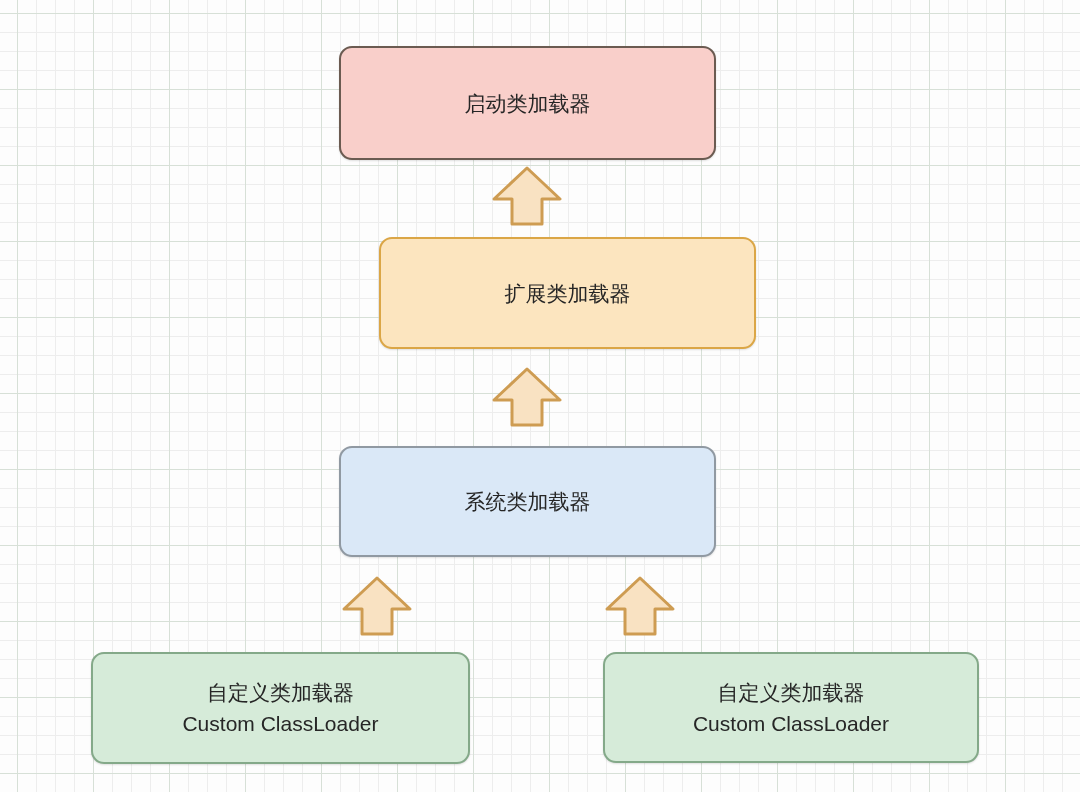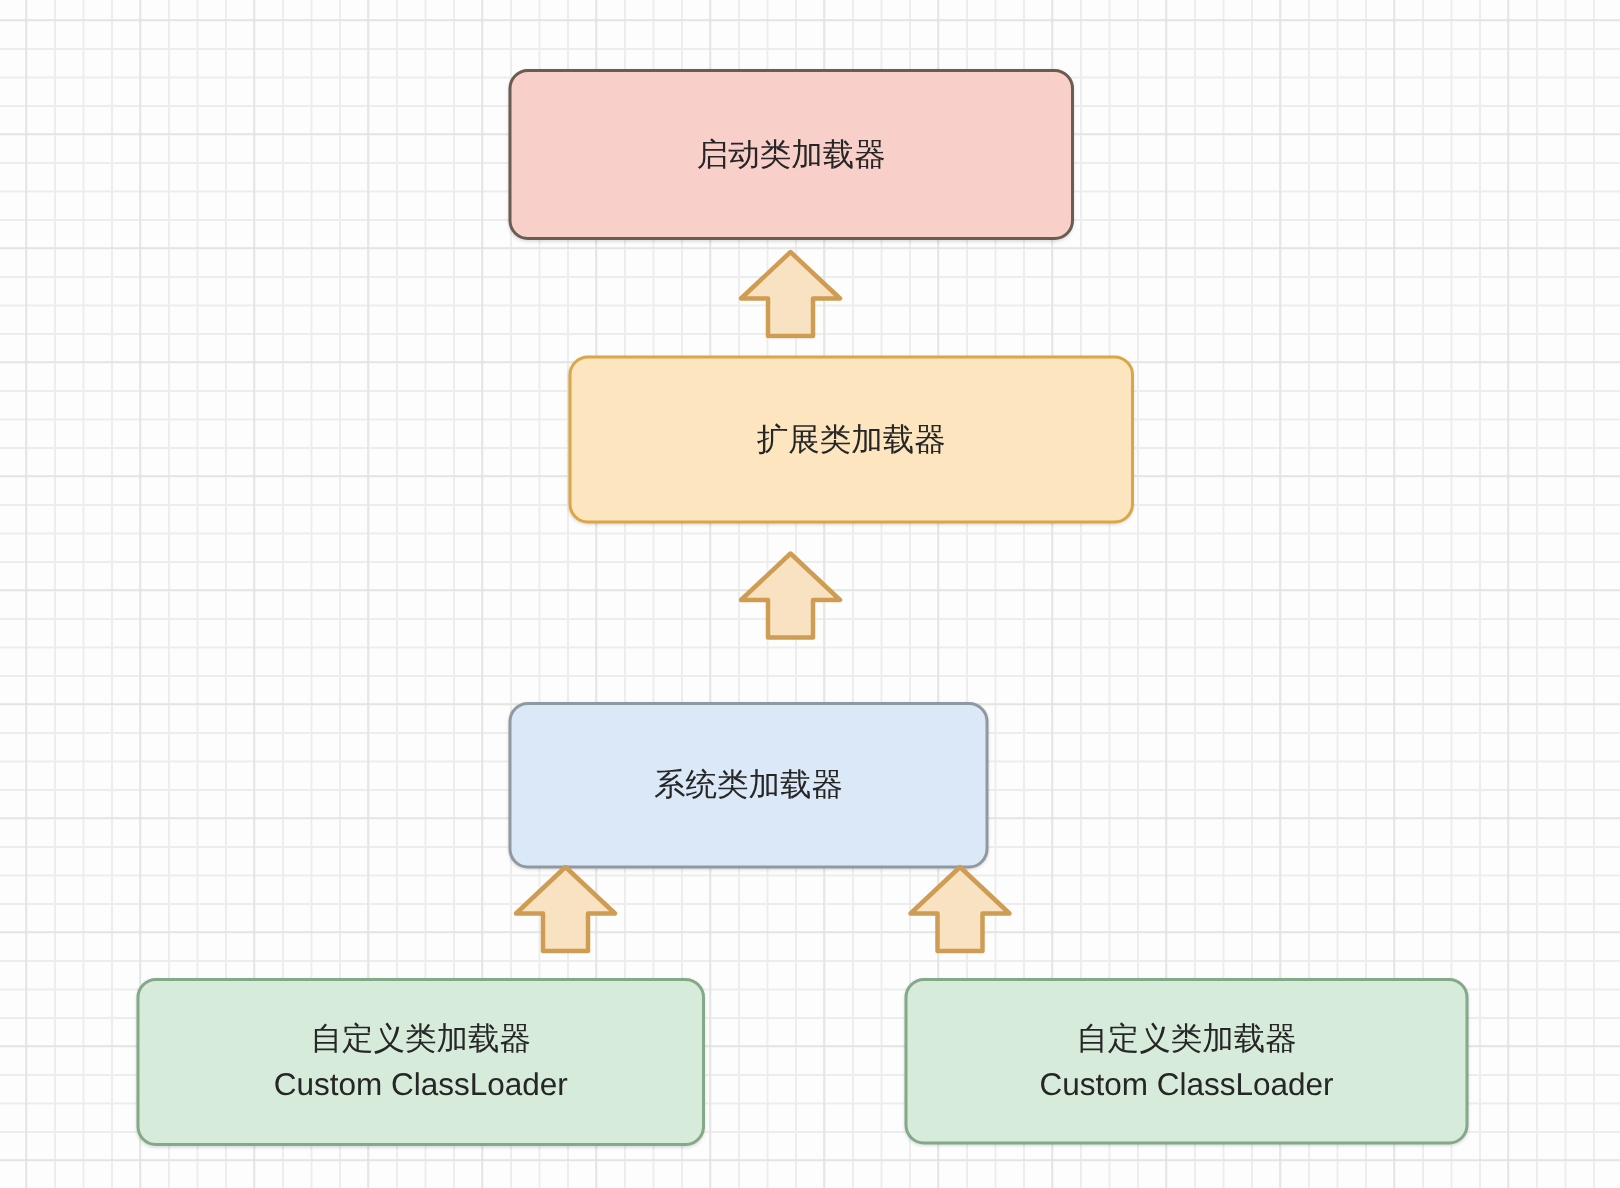--- a/index.html
+++ b/index.html
@@ -67,21 +67,21 @@
   </svg>
 
   <div class="node" style="left: 339px; top: 237px; width: 377px; height: 112px; background: rgb(252, 229, 191); border-color: rgb(219, 166, 70); margin-left: 40px;">
     <div class="line">扩展类加载器</div>
   </div>
 
   <svg class="arrow" style="left:491px; top:366px;" viewBox="0 0 72 62">
     <polygon points="36,3 69,34 51,34 51,59 21,59 21,34 3,34" style="fill: rgb(249, 226, 194); stroke: rgb(206, 156, 82);"></polygon>
   </svg>
 
-  <div class="node" style="left: 339px; top: 468px; width: 320px; height: 111px; background: rgb(218, 232, 247); border-color: rgb(144, 153, 162);">
+  <div class="node" style="left: 339px; top: 446px; width: 377px; height: 111px; background: rgb(218, 232, 247); border-color: rgb(144, 153, 162);">
     <div class="line">系统类加载器</div>
   </div>
 
   <svg class="arrow" style="left:341px; top:575px;" viewBox="0 0 72 62">
     <polygon points="36,3 69,34 51,34 51,59 21,59 21,34 3,34" style="fill: rgb(249, 226, 194); stroke: rgb(206, 156, 82);"></polygon>
   </svg>
 
   <svg class="arrow" style="left:604px; top:575px;" viewBox="0 0 72 62">
     <polygon points="36,3 69,34 51,34 51,59 21,59 21,34 3,34" style="fill: rgb(249, 226, 194); stroke: rgb(206, 156, 82);"></polygon>
   </svg>

